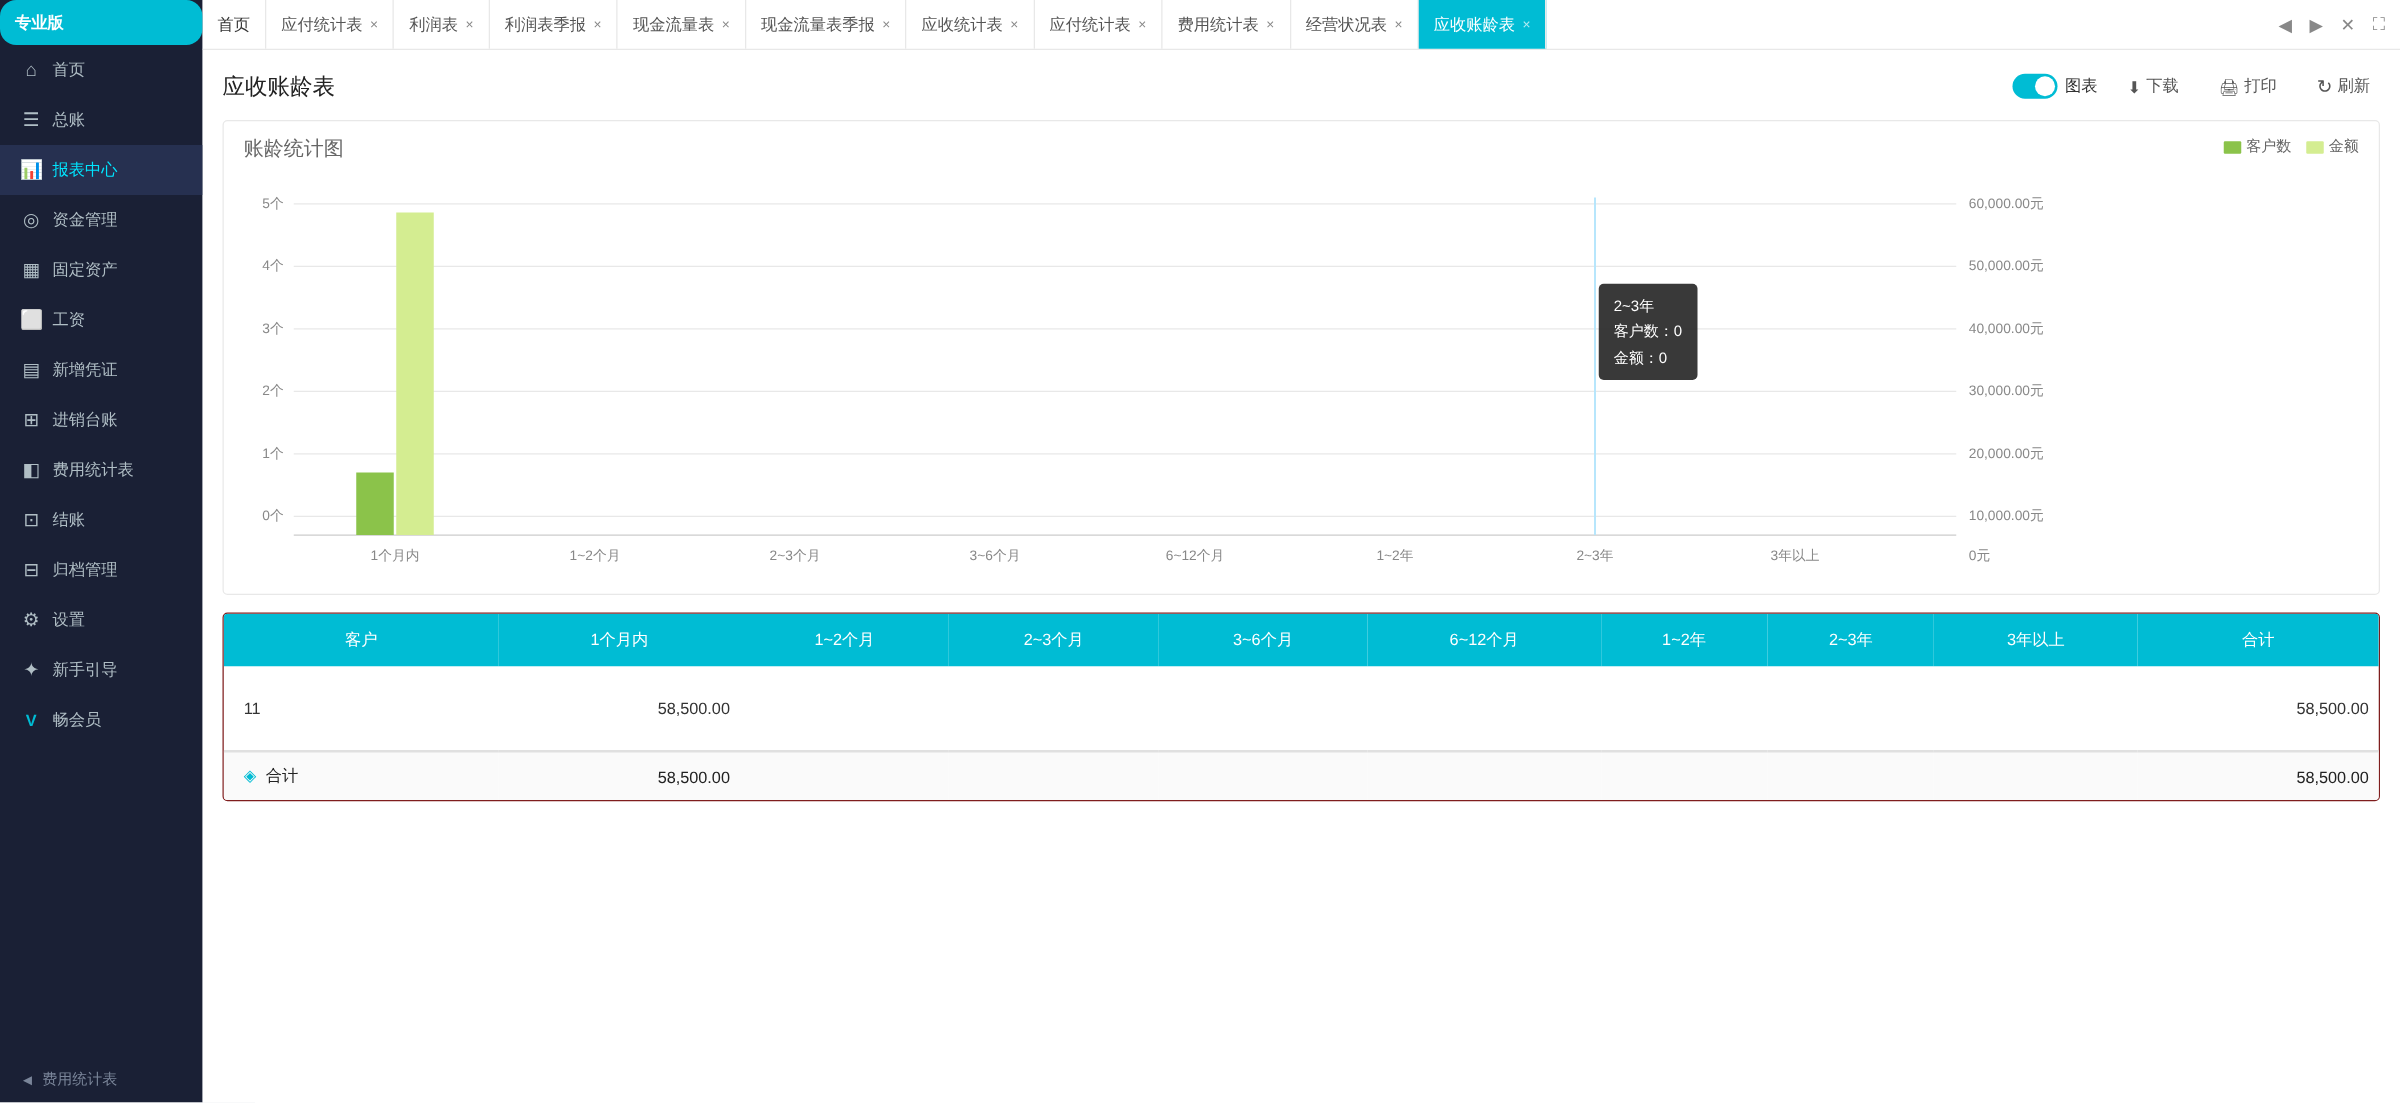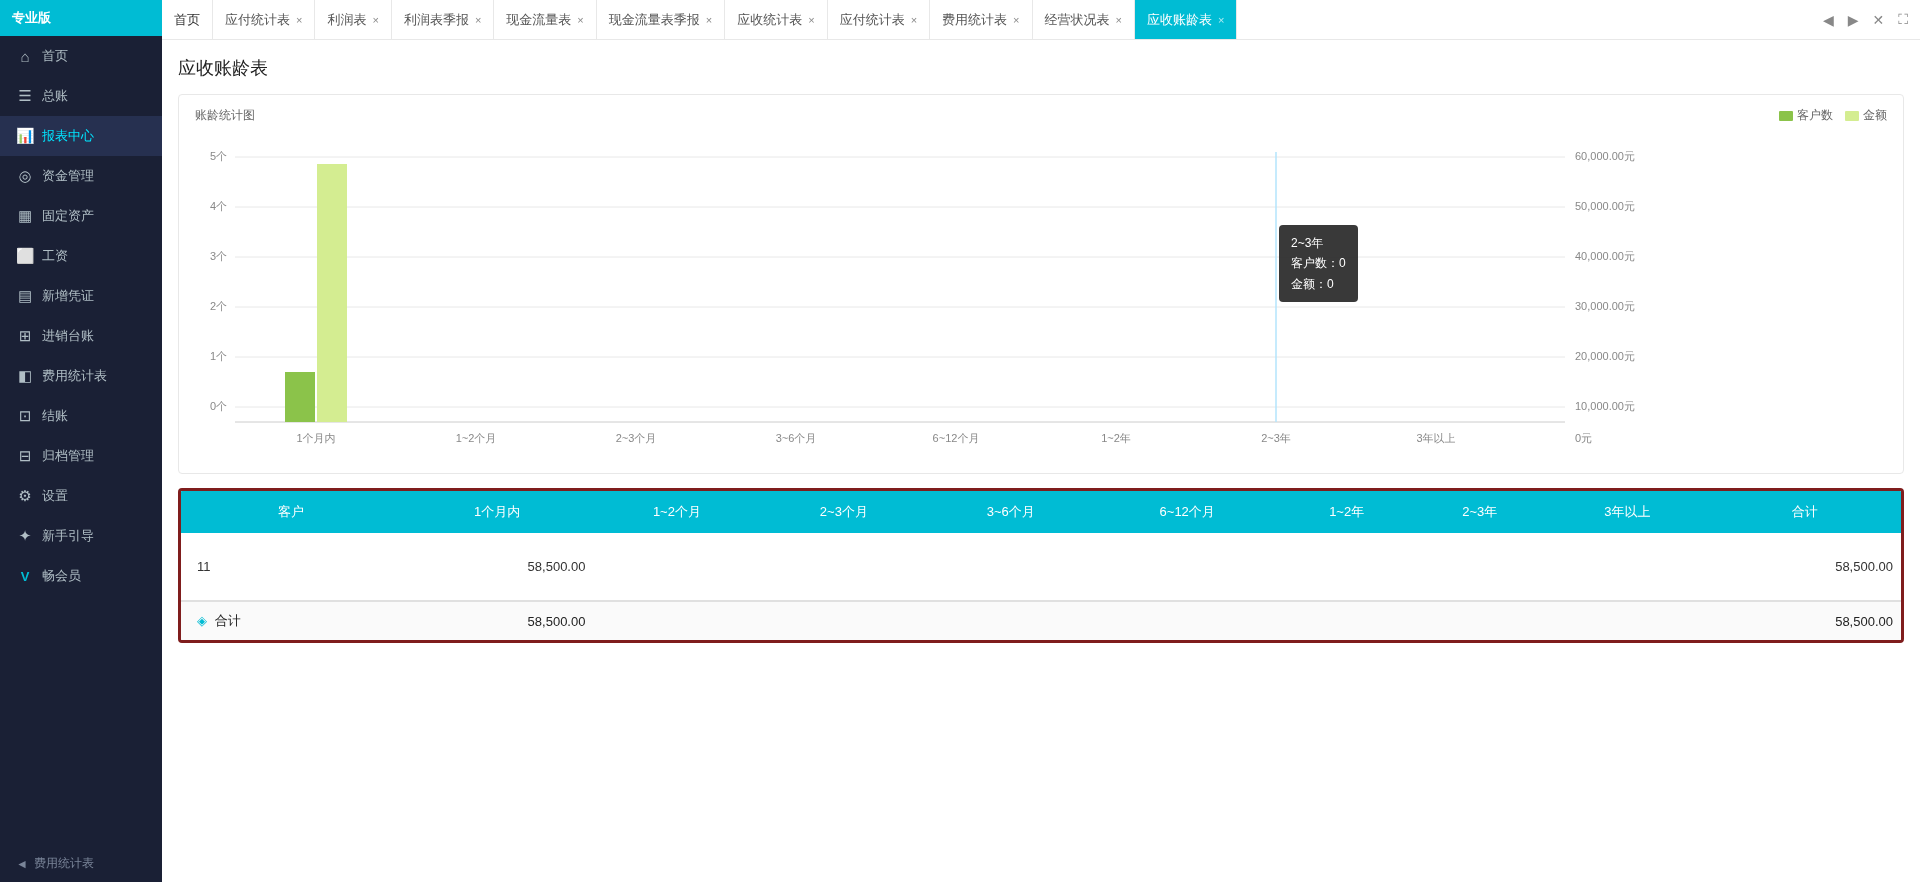--- a/index.html
+++ b/index.html
@@ -17,20 +17,21 @@
     }
     .sidebar-logo {
       background: #00bcd4;
       color: white;
       font-size: 13px;
       font-weight: bold;
       padding: 8px 12px;
       height: 36px;
       display: flex;
       align-items: center;
+      border-radius: 13px;
     }
     .sidebar-item {
       display: flex;
       align-items: center;
       padding: 11px 16px;
       cursor: pointer;
       color: #b0bec5;
       font-size: 13px;
       gap: 8px;
     }
@@ -174,21 +175,21 @@
     .chart-area {
       background: white;
       border: 1px solid #e8e8e8;
       border-radius: 4px;
       padding: 12px 16px;
       margin-bottom: 14px;
       position: relative;
       height: 380px;
     }
     .chart-title {
-      font-size: 12px;
+      font-size: 16px;
       color: #666;
       margin-bottom: 8px;
     }
     .chart-legend {
       position: absolute;
       top: 12px;
       right: 16px;
       display: flex;
       align-items: center;
       gap: 12px;
@@ -201,21 +202,21 @@
       gap: 4px;
     }
     .legend-box {
       width: 14px;
       height: 10px;
       border-radius: 1px;
     }
 
     
     .table-wrap {
-      border: 3px solid #7f1d1d;
+      border: 1px solid #7f1d1d;
       border-radius: 4px;
       overflow: hidden;
     }
     .data-table {
       width: 100%;
       border-collapse: collapse;
       font-size: 13px;
     }
     .data-table thead tr {
       background: #00bcd4;
@@ -401,20 +402,38 @@
       <span>▶</span>
       <span>✕</span>
       <span>⛶</span>
     </div>
   </div>
 
   <div class="content">
 
     <div class="page-header">
       <div class="page-title">应收账龄表</div>
+      <div class="page-actions">
+        <div class="toggle-wrap">
+          <div class="toggle"></div>
+          <span>图表</span>
+        </div>
+        <div class="action-btn">
+          <span>⬇</span>
+          <span>下载</span>
+        </div>
+        <div class="action-btn">
+          <span>🖨</span>
+          <span>打印</span>
+        </div>
+        <div class="action-btn">
+          <span style="font-size:15px;">↻</span>
+          <span>刷新</span>
+        </div>
+      </div>
     </div>
 
     <div class="chart-area">
       <div class="chart-title">账龄统计图</div>
 
       <div class="chart-legend">
         <div class="legend-item">
           <div class="legend-box" style="background:#8bc34a;"></div>
           <span>客户数</span>
         </div>

